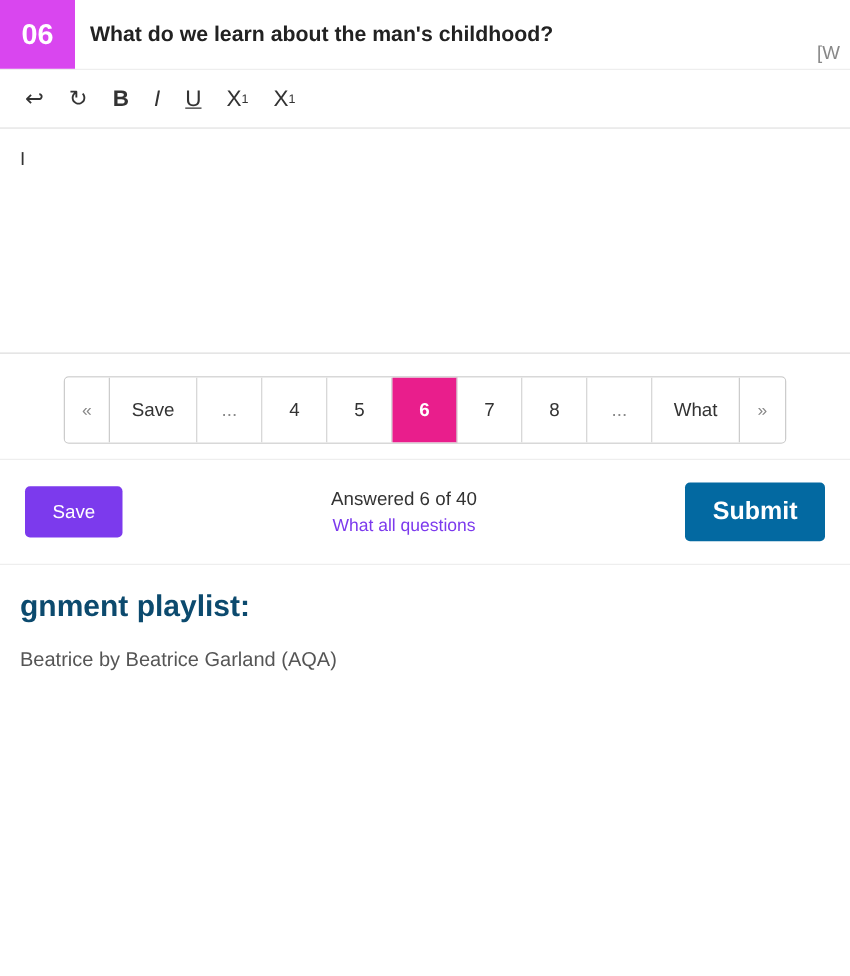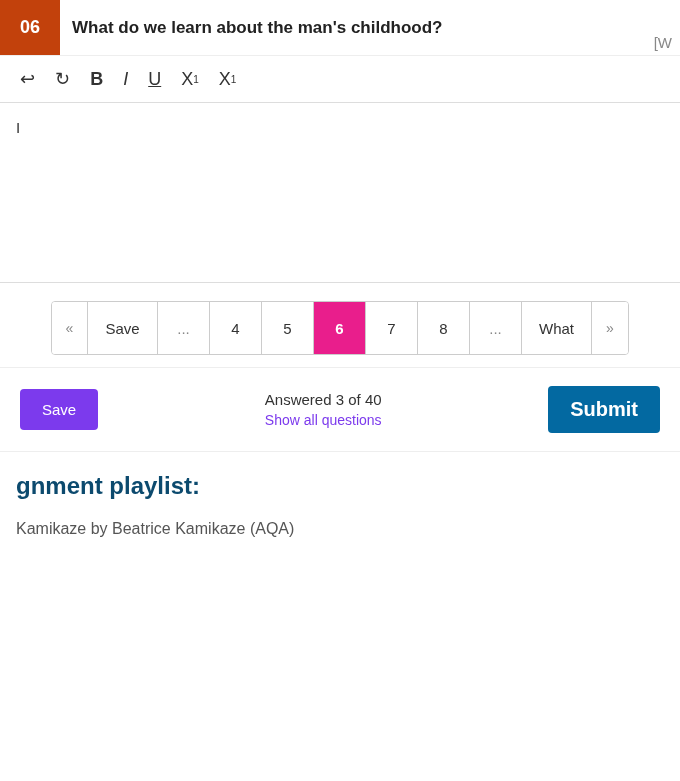--- a/index.html
+++ b/index.html
@@ -13,23 +13,23 @@
 
     
     .question-bar {
       display: flex;
       align-items: stretch;
       background: #fff;
       border-bottom: 1px solid #eee;
       min-height: 56px;
     }
     .question-number {
-      background: #c2410c;
-      color: #fff;
-      font-size: 18px;
+      background: #d946ef;
+      color: #fff;
+      font-size: 23px;
       font-weight: bold;
       min-width: 60px;
       display: flex;
       align-items: center;
       justify-content: center;
       padding: 8px 12px;
     }
     .question-text-wrap {
       flex: 1;
       padding: 8px 12px;
@@ -246,22 +246,22 @@
     <button class="page-btn">8</button>
     <button class="page-btn ellipsis">...</button>
     <button class="page-btn nav-text">What</button>
     <button class="page-btn nav-arrow">»</button>
   </div>
 </div>
 
 <div class="bottom-controls">
   <button class="save-btn">Save</button>
   <div class="answer-status">
-    <span class="answered-text">Answered 3 of 40</span>
-    <a class="show-all-link">Show all questions</a>
+    <span class="answered-text">Answered 6 of 40</span>
+    <a class="show-all-link">What all questions</a>
   </div>
   <button class="submit-btn">Submit</button>
 </div>
 
 <div class="playlist-section">
   <h2 class="playlist-heading">gnment playlist:</h2>
-  <div class="playlist-item">Kamikaze by Beatrice Kamikaze (AQA)</div>
+  <div class="playlist-item">Beatrice by Beatrice Garland (AQA)</div>
 </div>
 
 </body></html>

